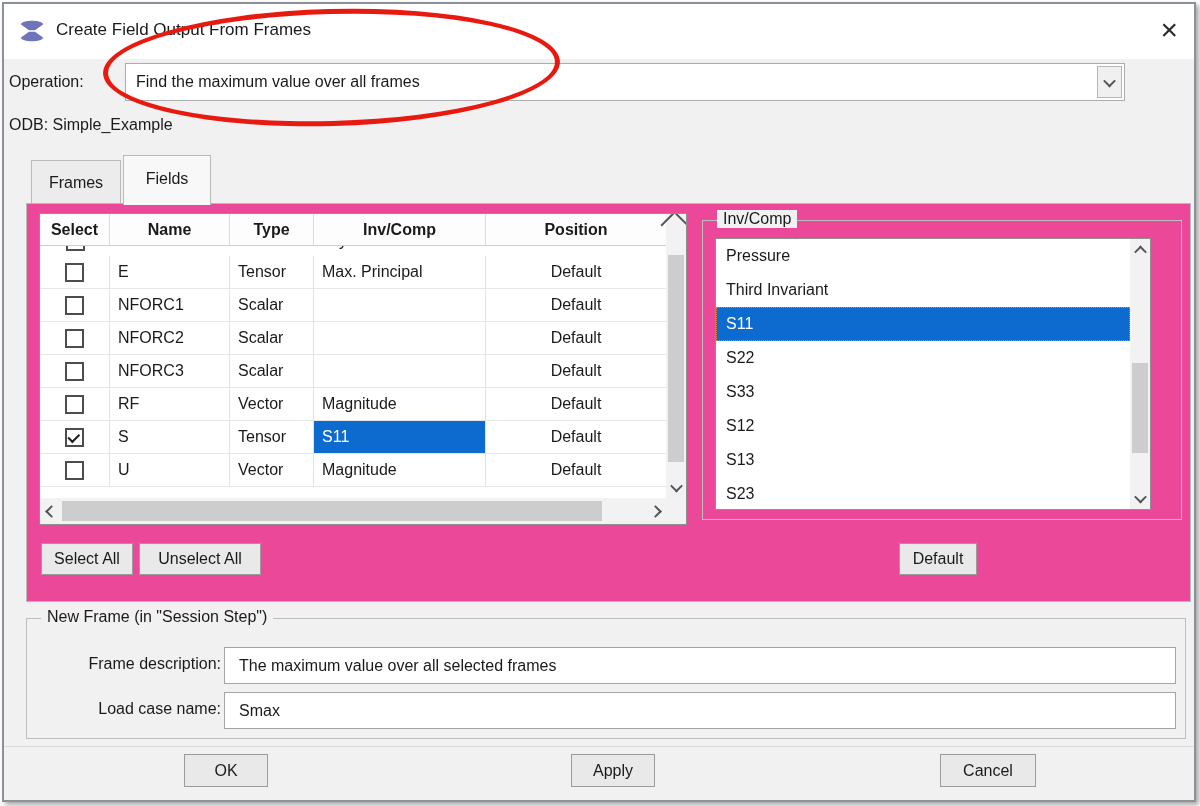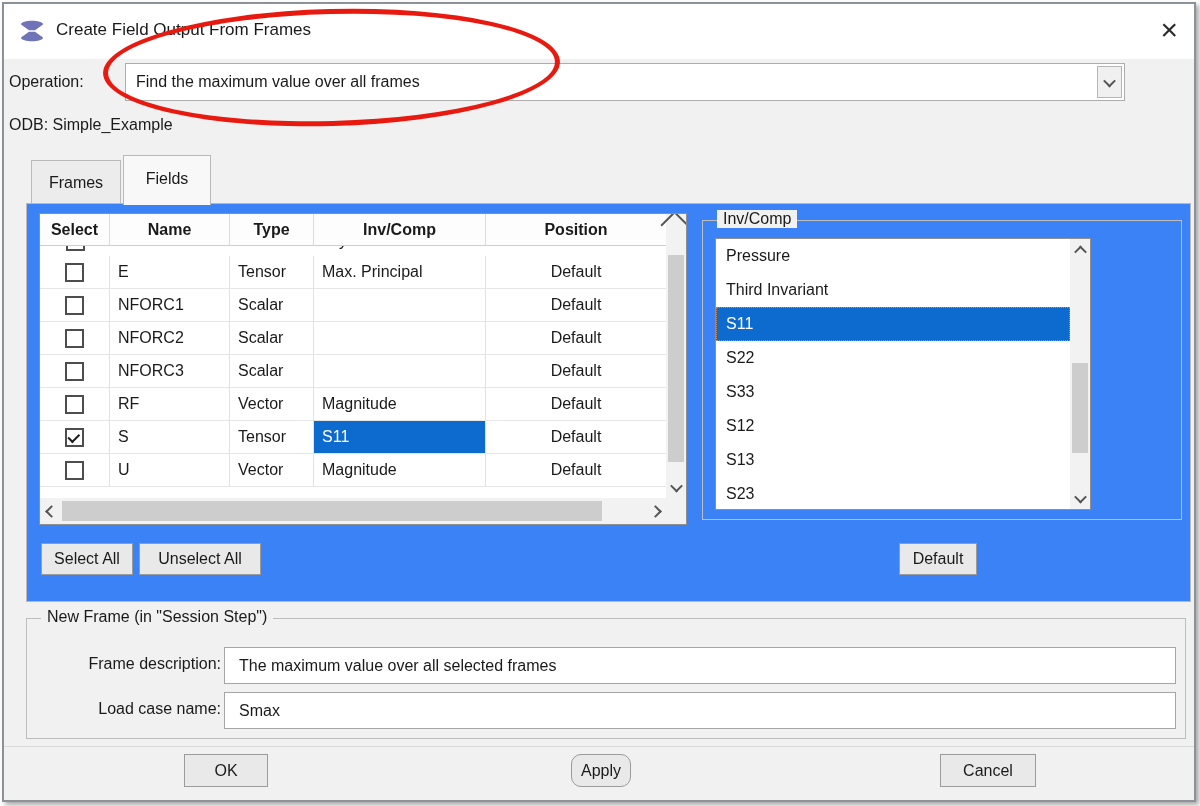--- a/index.html
+++ b/index.html
@@ -15,21 +15,21 @@
             background:#fff;border:1px solid #adadad;display:flex;align-items:center;}
   .combobox .val{padding-left:10px;font-size:16px;}
   .ddbtn{position:absolute;top:2px;right:2px;bottom:2px;width:25px;background:#f0f0f0;border:1px solid #b5b5b5;
          display:flex;align-items:center;justify-content:center;box-sizing:border-box;}
   .odb{position:absolute;left:5px;top:112px;font-size:16px;}
   .tab{position:absolute;box-sizing:border-box;border:1px solid #b9b9b9;background:#ececec;
        font-size:16px;text-align:center;z-index:2;}
   .tab.t0{left:27px;top:156px;width:90px;height:44px;padding-top:13px;}
   .tab.t1{left:119px;top:151px;width:88px;height:50px;padding-top:14px;background:#f8f8f8;border-bottom:none;z-index:4;}
   .pane{position:absolute;left:22px;top:199px;width:1165px;height:399px;box-sizing:border-box;
-        border:1px solid #b9b9b9;background:#3b82f6;z-index:3;}
+        border:1px solid #b9b9b9;background:#ec4899;z-index:3;}
   
   .tframe{position:absolute;left:12px;top:9px;width:648px;height:312px;box-sizing:border-box;
           border:1px solid #8f8f8f;background:#fff;overflow:hidden;}
   .thead{position:absolute;left:0;top:0;height:32px;display:flex;background:#fdfdfd;}
   .thead .hcell{box-sizing:border-box;height:32px;display:flex;align-items:center;justify-content:center;
                 font-weight:bold;font-size:16px;border-right:1px solid #dcdcdc;border-bottom:1px solid #cfcfcf;}
   .c0{width:70px}.c1{width:120px}.c2{width:84px}.c3{width:172px}.c4{width:180px;border-right:none!important;}
   .partialrow{position:absolute;left:0;top:32px;height:10px;width:626px;overflow:hidden;border-bottom:1px solid #e6e6e6;}
   .partialrow .pcb{position:absolute;left:26px;top:-14px;}
   .partialrow .pglyph{position:absolute;left:299px;top:-14px;font-size:16px;}
@@ -59,41 +59,41 @@
   .hthumb{position:absolute;top:3px;height:20px;background:#cdcdcd;}
   .chev{display:inline-block;width:7px;height:7px;border-left:2px solid #555;border-bottom:2px solid #555;}
   .chev.down{transform:rotate(-45deg) translate(1px,-1px);}
   .chev.up{transform:rotate(135deg) translate(1px,-1px);}
   .chev.left{transform:rotate(45deg);}
   .chev.right{transform:rotate(-135deg);}
   
   .groupbox{position:absolute;box-sizing:border-box;border:1px solid #bdbdbd;}
   .legend{position:absolute;top:-11px;left:14px;background:#f1f1f1;padding:0 6px;font-size:16px;}
   .gb-inv{left:675px;top:16px;width:480px;height:300px;}
-  .listbox{position:absolute;left:12px;top:17px;width:376px;height:272px;box-sizing:border-box;
+  .listbox{position:absolute;left:12px;top:17px;width:436px;height:272px;box-sizing:border-box;
            border:1px solid #8f8f8f;background:#fff;overflow:hidden;}
   .litem{height:34px;display:flex;align-items:center;padding-left:10px;font-size:16px;margin-right:20px;}
   .litem.sel{background:var(--sel);color:#fff;outline:1px dotted #d08a3e;outline-offset:-1px;}
   .lb-scroll{position:absolute;right:0;top:0;bottom:0;width:20px;background:#f2f2f2;}
   
   .btn{position:absolute;box-sizing:border-box;background:#e9e9e9;border:1px solid #9b9b9b;
        font-size:16px;font-family:"Liberation Sans",sans-serif;display:flex;align-items:center;justify-content:center;}
   .btn-selall{left:14px;top:339px;width:92px;height:32px;}
   .btn-unsel{left:112px;top:339px;width:122px;height:32px;}
   .btn-default{left:872px;top:339px;width:78px;height:32px;}
   
   .gb-newframe{left:22px;top:614px;width:1160px;height:121px;}
   .flabel{position:absolute;font-size:16px;text-align:right;width:186px;left:8px;}
   .fl1{top:36px;} .fl2{top:81px;}
   .txt{position:absolute;left:197px;width:952px;height:37px;box-sizing:border-box;border:1px solid #a5a5a5;
        background:#fff;font-size:16px;font-family:"Liberation Sans",sans-serif;padding:0 14px;color:#1a1a1a;}
   .in1{top:28px;} .in2{top:73px;}
   .separator{position:absolute;left:0;top:742px;width:100%;height:1px;background:#dadada;}
   .btn-ok{left:180px;top:750px;width:84px;height:33px;}
-  .btn-apply{left:567px;top:750px;width:60px;height:33px;border-radius:10px;}
+  .btn-apply{left:567px;top:750px;width:84px;height:33px;}
   .btn-cancel{left:936px;top:750px;width:96px;height:33px;}
   
   .ellipse{position:absolute;left:99px;top:5px;width:447px;height:107px;border:5px solid var(--ann);
            border-radius:50%;transform:rotate(-1.5deg);pointer-events:none;z-index:10;}
 </style>
 </head>
 <body>
 
 <div id="stage">
   <div class="dialog">

